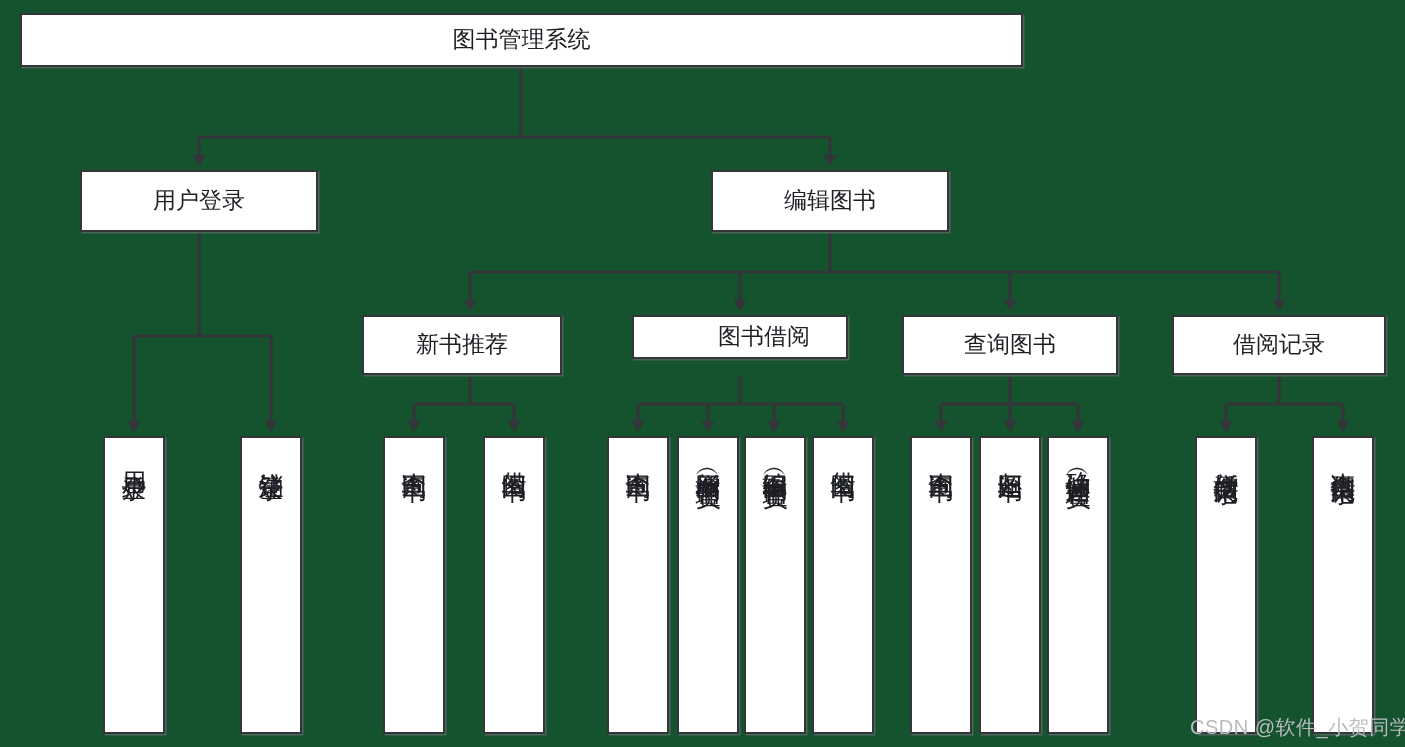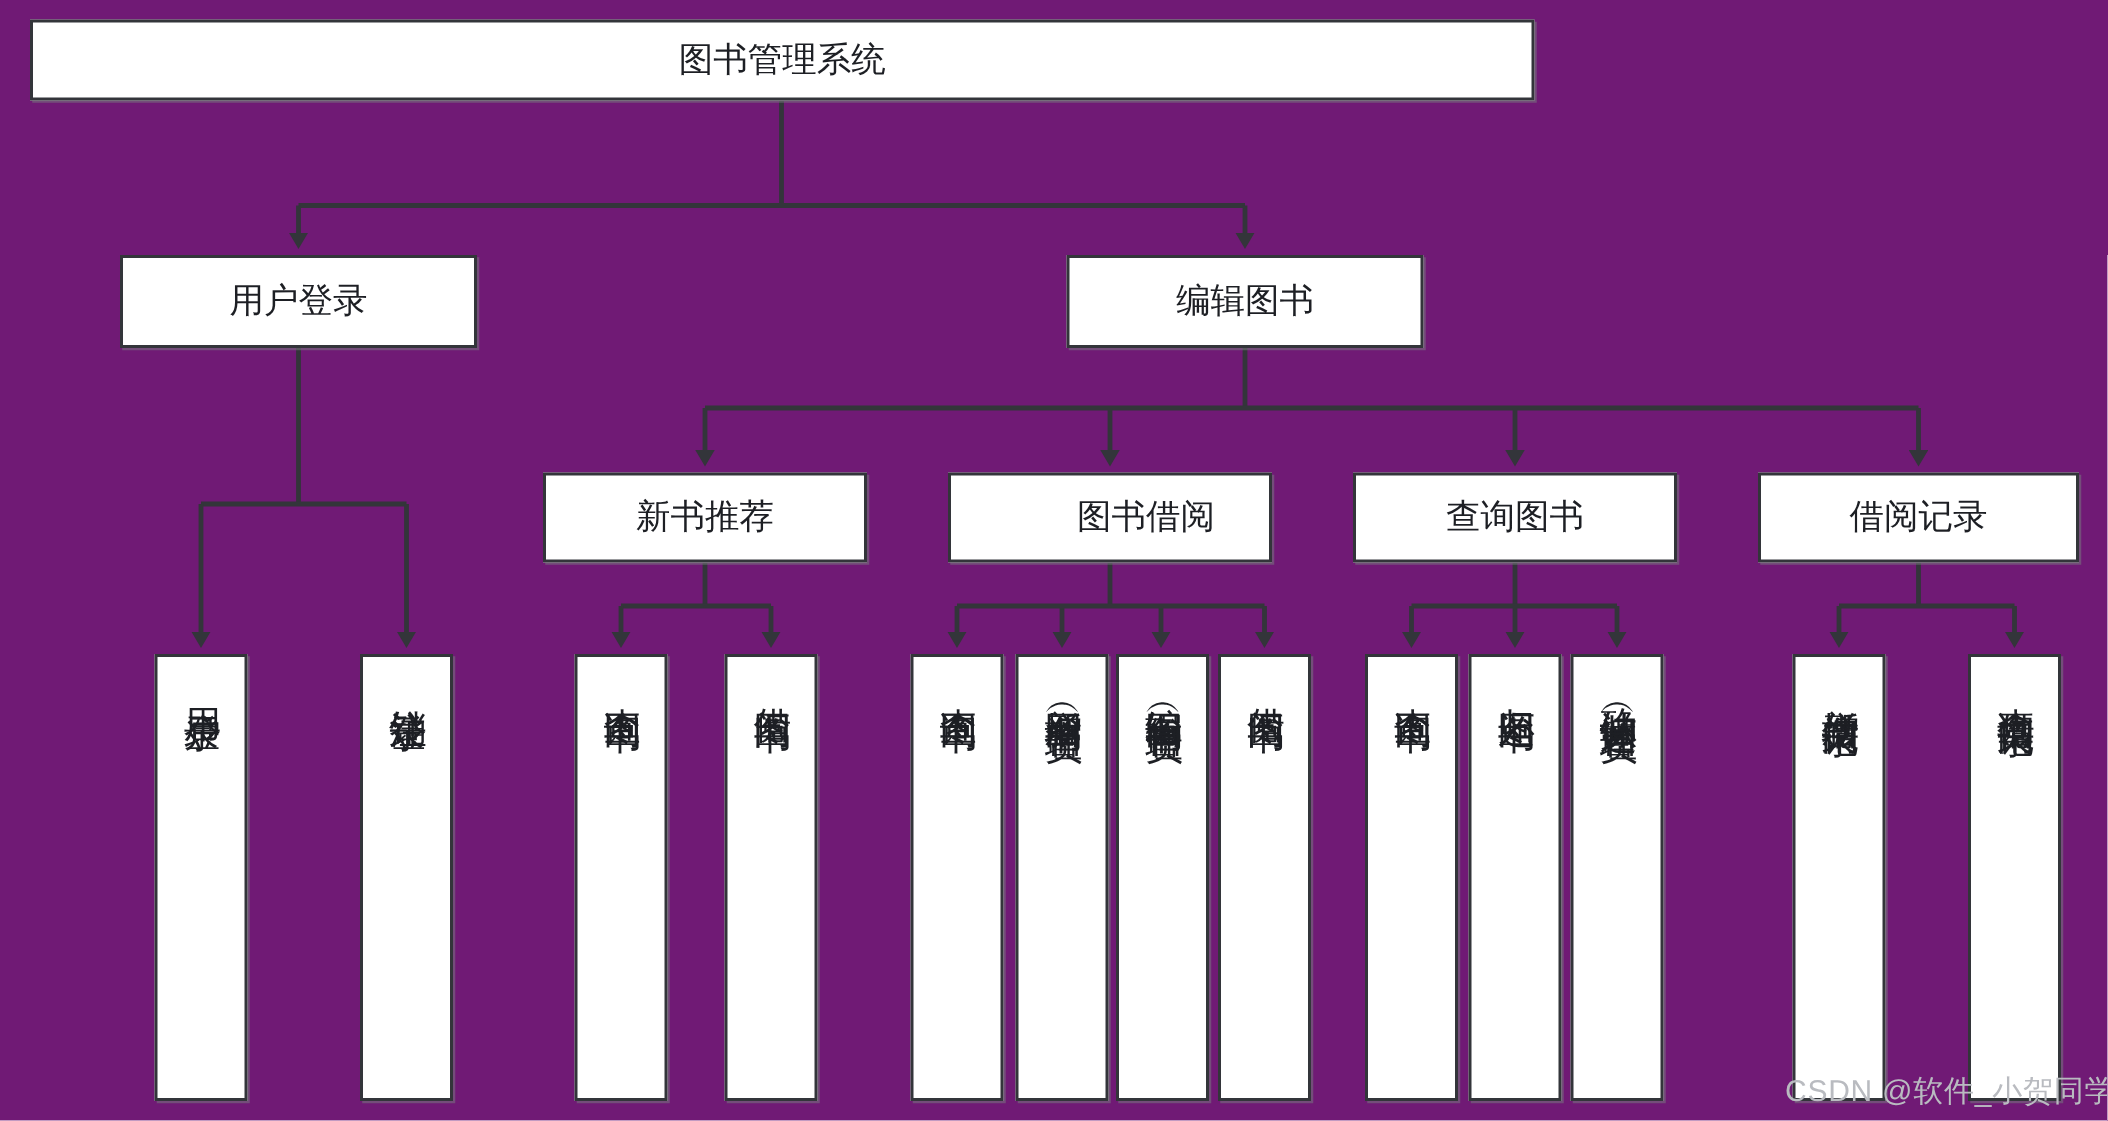--- a/index.html
+++ b/index.html
@@ -7,21 +7,21 @@
     padding: 0;
     background: #ffffff;
   }
   body {
     font-family: "Liberation Sans", "DejaVu Sans", sans-serif;
   }
   #canvas {
     position: relative;
     width: 1405px;
     height: 747px;
-    background: #701a75;
+    background: #14532d;
     overflow: hidden;
   }
   svg.edges {
     position: absolute;
     left: 0;
     top: 0;
     width: 1405px;
     height: 747px;
     pointer-events: none;
   }
@@ -125,24 +125,24 @@
     <span class="label">图书管理系统</span>
   </div>
 
   <div class="node horiz" style="left:80px; top:170px; width:238px; height:62px;">
     <span class="label">用户登录</span>
   </div>
   <div class="node horiz" style="left:711px; top:170px; width:238px; height:62px;">
     <span class="label">编辑图书</span>
   </div>
 
-  <div class="node horiz" style="left:362px; top:315px; width:216px; height:60px;">
+  <div class="node horiz" style="left:362px; top:315px; width:200px; height:60px;">
     <span class="label">新书推荐</span>
   </div>
-  <div class="node horiz" style="left:632px; top:315px; width:216px; height:60px;padding-left:48px;">
+  <div class="node horiz" style="left:632px; top:315px; width:216px; height:44px;padding-left:48px;">
     <span class="label">图书借阅</span>
   </div>
   <div class="node horiz" style="left:902px; top:315px; width:216px; height:60px;">
     <span class="label">查询图书</span>
   </div>
   <div class="node horiz" style="left:1172px; top:315px; width:214px; height:60px;">
     <span class="label">借阅记录</span>
   </div>
 
   <div class="node vert" style="left:103px; top:436px; width:62px; height:298px;">

